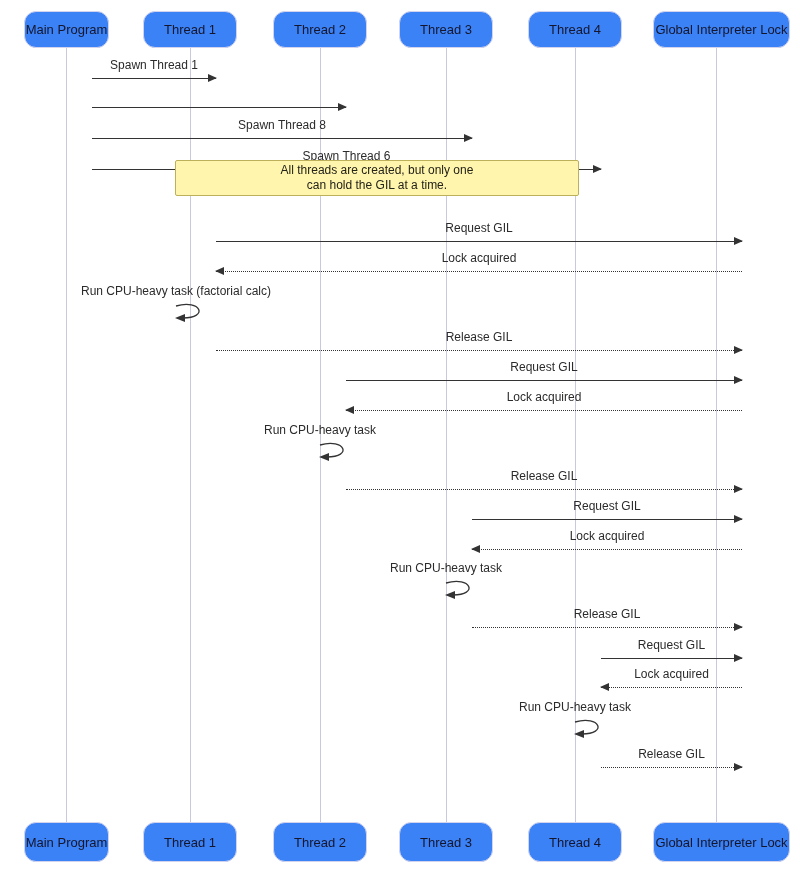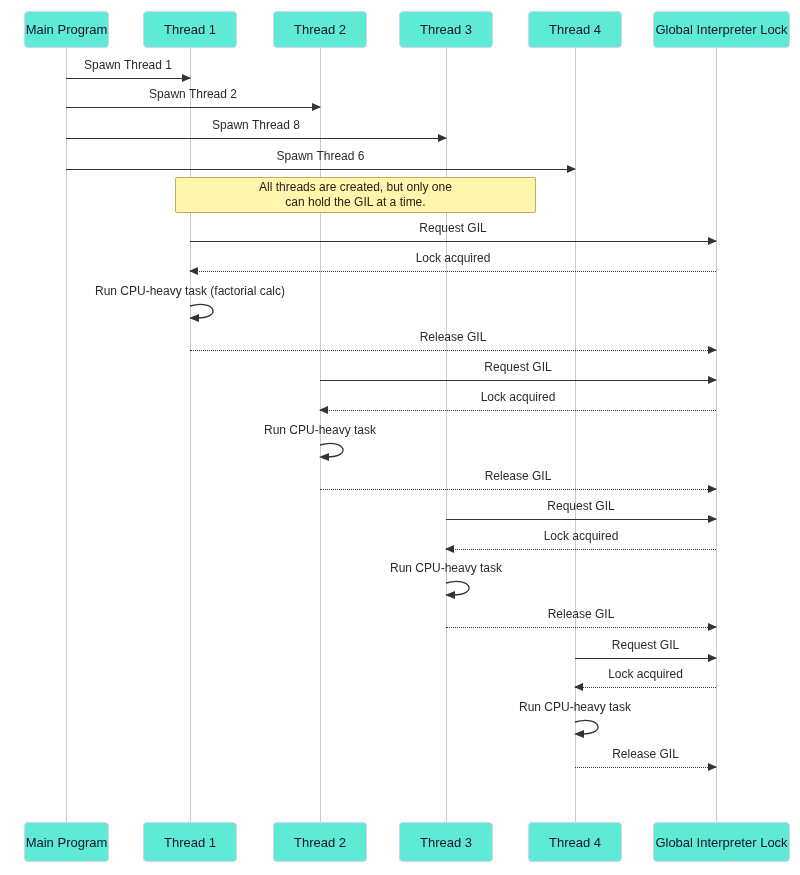--- a/index.html
+++ b/index.html
@@ -11,30 +11,30 @@
     overflow: hidden;
   }
   .lifeline {
     position: absolute;
     top: 48px; height: 776px; width: 1px;
     background: #C9C9DE;
   }
   .actor {
     position: absolute;
     height: 37px;
-    background: #5eead4;
+    background: #3b82f6;
     border: 1px solid #D3D3EE;
-    border-radius: 4px;
+    border-radius: 12px;
     display: flex; align-items: center; justify-content: center;
     font-size: 13px; color: #15152B;
     box-sizing: border-box;
     white-space: nowrap;
   }
   .actor.bottom { height: 40px; }
-  .msg { position: absolute; height: 24px; }
+  .msg { position: absolute; height: 24px; margin-left: 26px; }
   .msg-label {
     position: absolute; left: 0; right: 0; bottom: 7px;
     text-align: center; font-size: 12px; color: #2B2B2B;
     white-space: nowrap;
   }
   .msg-line { position: absolute; left: 0; right: 0; bottom: 0; height: 0; }
   .msg-line.solid  { border-top: 1.4px solid #333333; }
   .msg-line.dotted { border-top: 1.4px dotted #333333; }
   .arrowhead {
     position: absolute; width: 0; height: 0; top: -5px;
@@ -78,54 +78,53 @@
   <div class="actor" style="left:528px; top:11px; width:94px">Thread 4</div>
   <div class="actor" style="left:653px; top:11px; width:137px">Global Interpreter Lock</div>
 
   <div class="msg" style="left:66px; width:124px; top:55px">
     <div class="msg-label">Spawn Thread 1</div>
     <div class="msg-line solid">
         <span class="arrowhead right"></span>
       </div>
   </div>
   <div class="msg" style="left:66px; width:254px; top:84px">
-    <div class="msg-label">Spawn Thread 2</div>
     <div class="msg-line solid">
         <span class="arrowhead right"></span>
       </div>
   </div>
   <div class="msg" style="left:66px; width:380px; top:115px">
     <div class="msg-label">Spawn Thread 8</div>
     <div class="msg-line solid">
         <span class="arrowhead right"></span>
       </div>
   </div>
   <div class="msg" style="left:66px; width:509px; top:146px">
     <div class="msg-label">Spawn Thread 6</div>
     <div class="msg-line solid">
         <span class="arrowhead right"></span>
       </div>
   </div>
 
-  <div class="note" style="left:175px; top:177px; width:361px; height:36px">All threads are created, but only one
+  <div class="note" style="left:175px; top:160px; width:404px; height:36px">All threads are created, but only one
 can hold the GIL at a time.</div>
 
   <div class="msg" style="left:190px; width:526px; top:218px">
     <div class="msg-label">Request GIL</div>
     <div class="msg-line solid">
         <span class="arrowhead right"></span>
       </div>
   </div>
   <div class="msg" style="left:190px; width:526px; top:248px">
     <div class="msg-label">Lock acquired</div>
     <div class="msg-line dotted">
         <span class="arrowhead left"></span>
       </div>
   </div>
-  <div class="selfmsg" style="left:50px; top:284px">
+  <div class="selfmsg" style="left:36px; top:284px">
     <div class="msg-label">Run CPU-heavy task (factorial calc)</div>
     <svg width="36" height="22" viewBox="0 0 36 22">
       <path d="M1,4 C26,-3 34,16 8,16" fill="none" stroke="#333333" stroke-width="1.3"></path>
       <polygon points="0,16 10,12 10,20" fill="#333333"></polygon>
     </svg>
   </div>
   <div class="msg" style="left:190px; width:526px; top:327px">
     <div class="msg-label">Release GIL</div>
     <div class="msg-line dotted">
         <span class="arrowhead right"></span>

